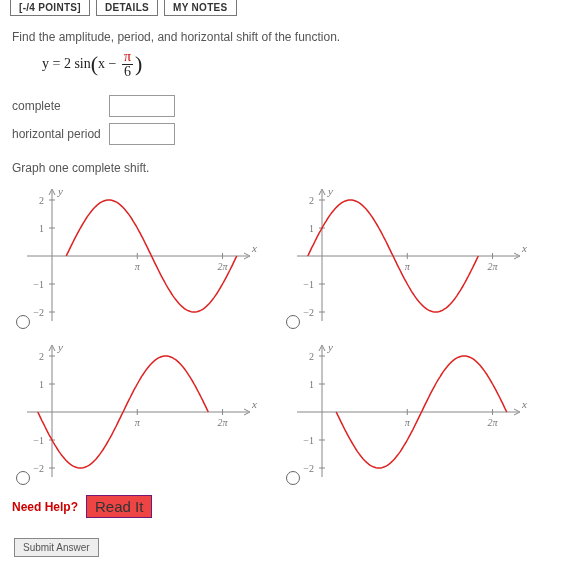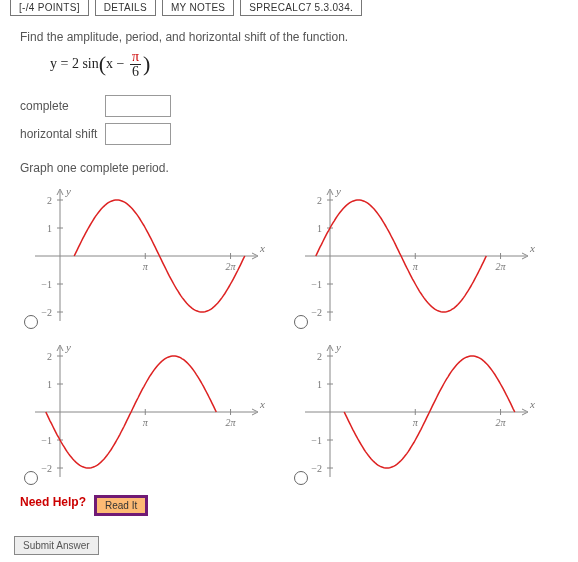--- a/index.html
+++ b/index.html
@@ -1,72 +1,71 @@
 <!DOCTYPE html>
 <html><head>
 <meta charset="utf-8">
 <style>
   body { margin:0; font-family: Arial, Helvetica, sans-serif; font-size:12px; color:#555; background:#fff; width:578px; }
-  .topbar { display:flex; gap:6px; padding:0 10px 4px; border-bottom:0; }
+  .topbar { display:flex; gap:6px; padding:0 10px 4px; border-bottom:0;font-weight:bold; }
   .tab { border:1px solid #777; border-top:none; padding:2px 8px; font-size:10px; color:#333; text-transform:uppercase; letter-spacing:0.3px; }
-  .content { padding:10px 20px; }
+  .content { padding:10px 12px; }
   .prompt { color:#555; font-size:12px; margin-bottom:6px; }
   .formula { margin:4px 0 10px 30px; font-family: "Times New Roman", serif; font-size:14px; color:#222; }
   .formula .frac { display:inline-block; vertical-align:middle; text-align:center; line-height:1; margin:0 2px; }
   .formula .frac .num { display:block; border-bottom:1px solid #222; padding:0 2px; color:#c00; }
   .formula .frac .den { display:block; padding:0 2px; }
   .formula .paren { font-size:22px; vertical-align:middle; position:relative; top:-1px; }
   table.inputs { border-collapse:separate; border-spacing:0 6px; }
   table.inputs td { padding:0 8px 0 0; font-size:12px; color:#555; vertical-align:middle; }
   .ans-input { width:60px; height:18px; border:1px solid #999; background:#fff; }
   .graph-row { display:flex; gap:20px; margin-top:6px; }
   .graph-cell { position:relative; width:250px; height:150px; }
   .graph-cell svg { display:block; }
   .radio { position:absolute; left:4px; bottom:2px; width:12px; height:12px; border:1px solid #666; border-radius:50%; background:#fff; }
   .axis-lbl { font-family:"Times New Roman",serif; font-style:italic; fill:#777; font-size:11px; }
   .tick-lbl { font-family:"Times New Roman",serif; fill:#777; font-size:10px; }
   .curve { stroke:#d22; stroke-width:1.5; fill:none; }
   .axis { stroke:#888; stroke-width:1; }
-  .need-help { color:#c00; font-weight:bold; font-size:12px; margin-top:8px; display:flex; gap:8px; }
-  .read-it { background:#fdba74; border:3px solid #701a75; color:#333; font-size:10px; padding:2px 8px; }
+  .need-help { color:#c00; font-weight:bold; font-size:12px; margin-top:8px; display:flex; align-items:center; gap:8px; }
+  .read-it { background:#ef4444; border:1px solid #701a75; color:#333; font-size:15px; padding:2px 8px; }
   .submit { margin:10px 14px; border:1px solid #888; background:#eee; color:#555; font-size:10px; padding:3px 8px; display:inline-block; }
 </style>
 </head>
 <body>
 
 
 
 <div class="topbar">
   <div class="tab">[-/4 Points]</div>
   <div class="tab">DETAILS</div>
   <div class="tab">MY NOTES</div>
-  <div class="tab">SPRECALC7 5.3.034.</div>
   <div style="flex:1"></div>
 </div>
 
 <div class="content">
   <div class="prompt">Find the amplitude, period, and horizontal shift of the function.</div>
   <div class="formula">
     <span>y = 2 sin</span><span class="paren">(</span><span>x − </span><span class="frac"><span class="num">π</span><span class="den">6</span></span><span class="paren">)</span>
   </div>
 
   <table class="inputs">
     <tbody>
         <tr>
       <td>complete</td>
       <td><input class="ans-input" type="text" style=""></td>
     </tr>
     <tr>
-      <td>horizontal shift</td>
+      <td>horizontal period</td>
       <td><input class="ans-input" type="text" style=""></td>
     </tr>
   </tbody>
     </table>
 
-  <div class="prompt" style="margin-top:10px;">Graph one complete period.</div>
+  <div class="prompt" style="margin-top:10px;">Graph one complete shift.</div>
 
   <div class="graph-row">
     <div class="graph-cell">
       <svg width="250" height="150">
           <line x1="40" y1="10" x2="40" y2="140" class="axis"></line>
           <polyline points="37,14 40,8 43,14" class="axis" fill="none"></polyline>
           <line x1="15" y1="75" x2="236" y2="75" class="axis"></line>
           <polyline points="232,72 238,75 232,78" class="axis" fill="none"></polyline>
           <line x1="37" y1="19" x2="43" y2="19" class="axis"></line>
           <line x1="37" y1="47" x2="43" y2="47" class="axis"></line>

